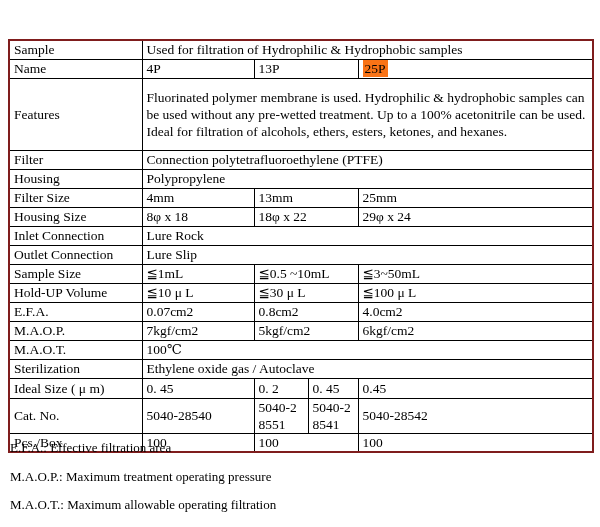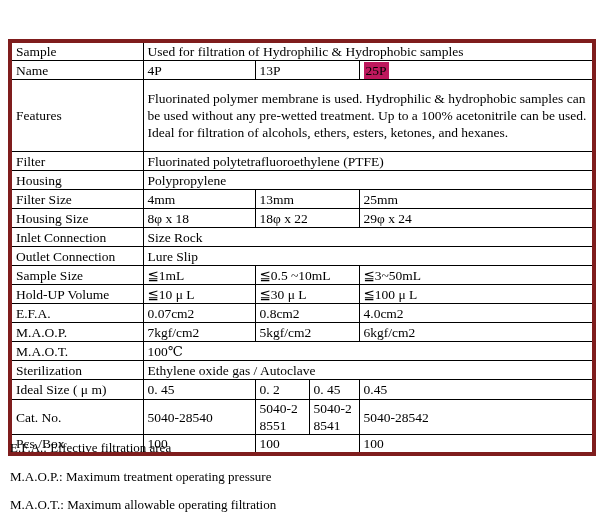--- a/index.html
+++ b/index.html
@@ -15,40 +15,40 @@
     color: #000000;
     overflow: hidden;
   }
   table.spec {
     position: absolute;
     left: 8px;
     top: 39px;
     width: 584px;
     border-collapse: collapse;
     table-layout: fixed;
-    border: 4px solid #7f1d1d;
+    border: 2px solid #7f1d1d;
   }
   table.spec td {
     border: 1px solid #000000;
     font-size: 13.5px;
     line-height: 17px;
     padding: 0 4px;
     vertical-align: middle;
     text-align: left;
     overflow: hidden;
   }
   td.c { text-align: center; }
   td.top { vertical-align: top; }
   td.pre { white-space: pre-line; }
   tr.r-std   { height: 19px; }
   tr.r-feat  { height: 72px; }
   tr.r-cat   { height: 34px; }
   tr.r-pore  { height: 20px; }
   .hl {
-    background: #be185d;
+    background: #f97316;
     padding: 0 2px;
     display: inline-block;
   }
   .footnotes {
     position: absolute;
     left: 10px;
     top: 439px;
     font-size: 13px;
   }
   .footnotes p {
@@ -83,21 +83,21 @@
     </td>
   </tr>
 
   <tr class="r-feat">
     <td class="top">Features</td>
     <td colspan="4" class="top">Fluorinated polymer membrane is used. Hydrophilic &amp; hydrophobic samples can be used without any pre-wetted treatment. Up to a 100% acetonitrile can be used. Ideal for filtration of alcohols, ethers, esters, ketones, and hexanes.</td>
   </tr>
 
   <tr class="r-std">
     <td>Filter</td>
-    <td colspan="4">Fluorinated polytetrafluoroethylene (PTFE)</td>
+    <td colspan="4">Connection polytetrafluoroethylene (PTFE)</td>
   </tr>
 
   <tr class="r-std">
     <td>Housing</td>
     <td colspan="4">Polypropylene</td>
   </tr>
 
   <tr class="r-std">
     <td>Filter Size</td>
     <td class="c">4mm</td>
@@ -107,21 +107,21 @@
 
   <tr class="r-std">
     <td>Housing Size</td>
     <td class="c">8φ  x 18</td>
     <td colspan="2" class="c">18φ  x 22</td>
     <td class="c">29φ  x 24</td>
   </tr>
 
   <tr class="r-std">
     <td>Inlet Connection</td>
-    <td colspan="4" class="c">Size Rock</td>
+    <td colspan="4" class="c">Lure Rock</td>
   </tr>
 
   <tr class="r-std">
     <td>Outlet Connection</td>
     <td colspan="4" class="c">Lure Slip</td>
   </tr>
 
   <tr class="r-std">
     <td>Sample Size</td>
     <td>≦1mL</td>

